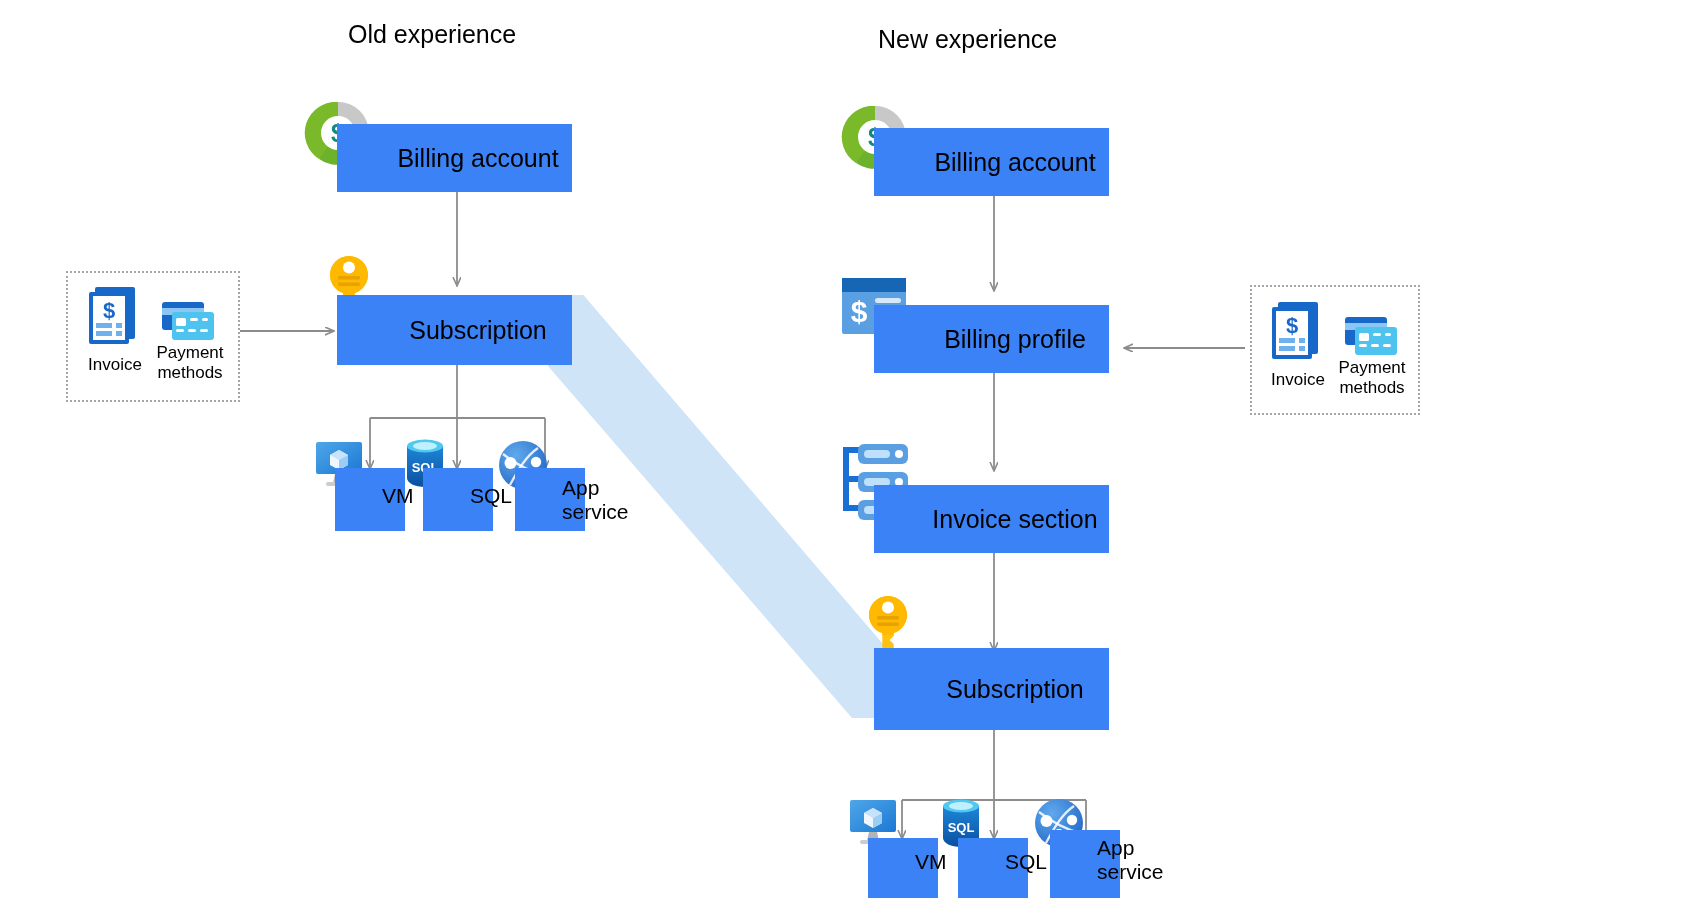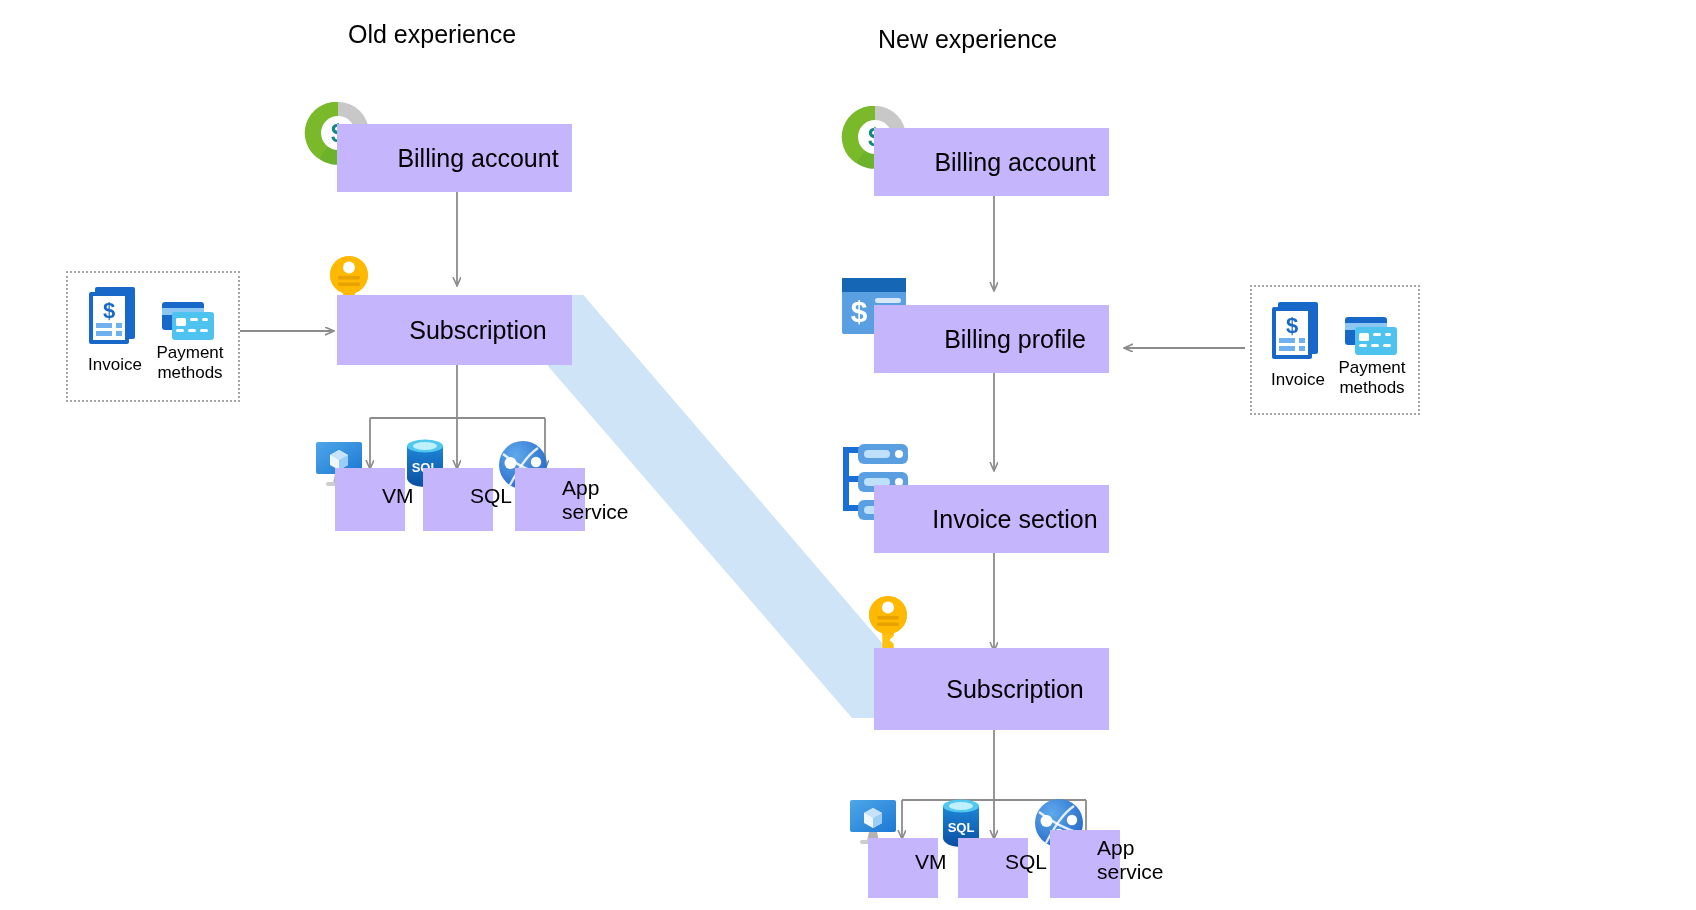--- a/index.html
+++ b/index.html
@@ -23,21 +23,21 @@
   }
   .svg-layer {
     position: absolute;
     left: 0;
     top: 0;
     width: 1696px;
     height: 910px;
   }
   .node {
     position: absolute;
-    background: #c4b5fd;
+    background: #3b82f6;
     display: flex;
     align-items: center;
     box-sizing: border-box;
     padding-left: 47px;
   }
   .node-label {
     font-size: 24px;
     color: #000000;
     font-weight: 400;
     line-height: 1.15;

